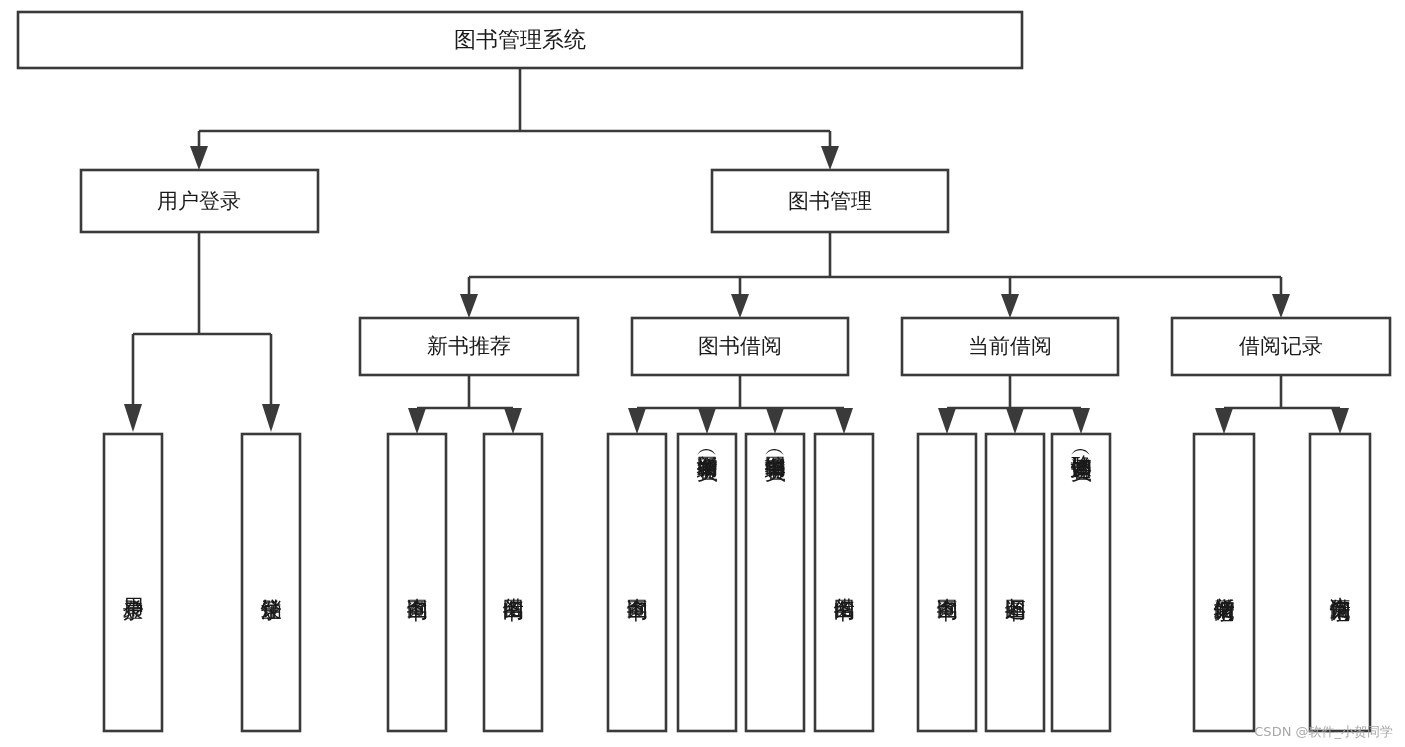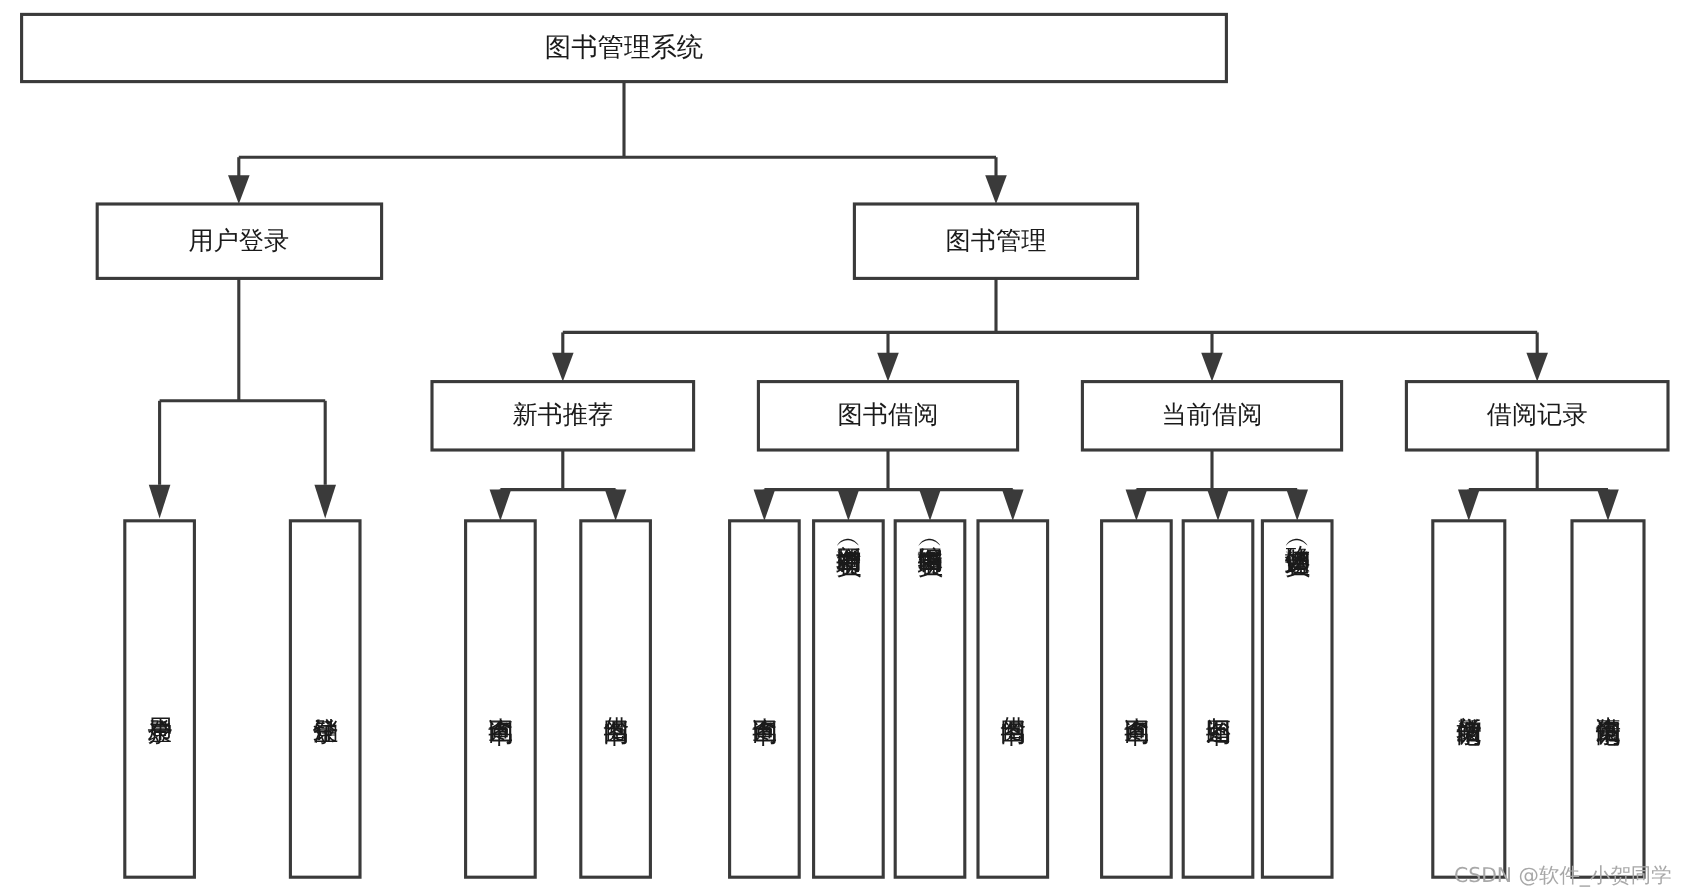--- a/index.html
+++ b/index.html
@@ -69,21 +69,21 @@
     line-height: 1.08;
     color: #1a1a1a;
     letter-spacing: 1px;
     white-space: nowrap;
   }
   .watermark {
     position: absolute;
     right: 12px;
     bottom: 6px;
     font-family: "DejaVu Sans", "Liberation Sans", sans-serif;
-    font-size: 17px;
+    font-size: 13px;
     color: #a8a8a8;
     white-space: nowrap;
     pointer-events: none;
   }
 </style>
 </head>
 <body>
 
 <div id="diagram-root">
 

